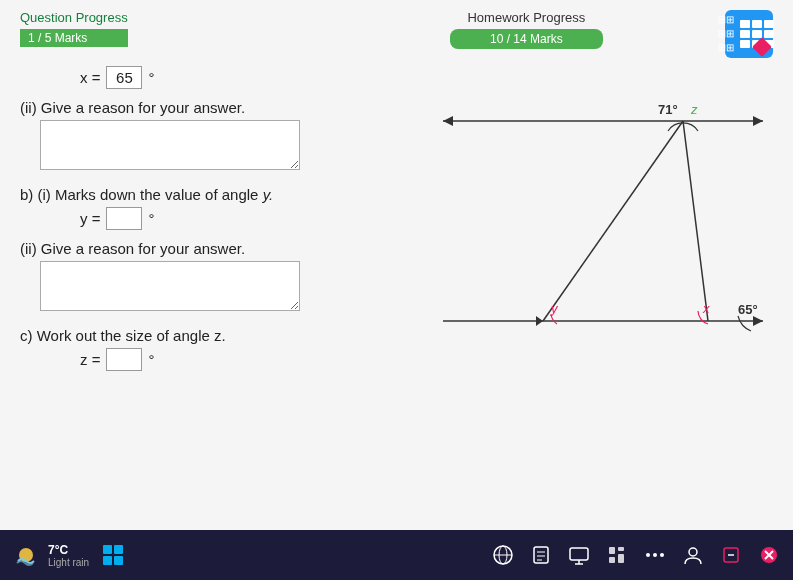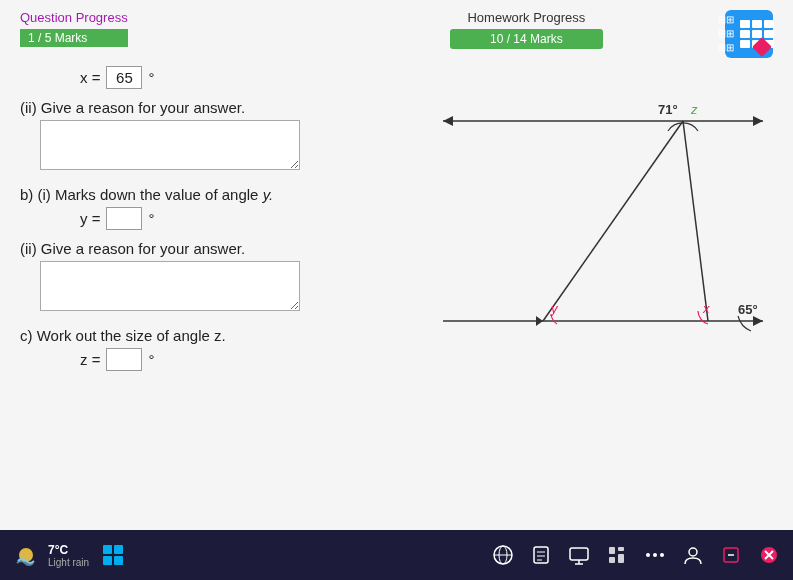--- a/index.html
+++ b/index.html
@@ -27,21 +27,21 @@
     }
 
     .question-progress {
       display: flex;
       flex-direction: column;
       gap: 4px;
     }
 
     .question-progress-label {
       font-size: 13px;
-      color: #a21caf;
+      color: #15803d;
       font-weight: 500;
     }
 
     .marks-badge {
       background: #4CAF50;
       color: white;
       font-size: 12px;
       padding: 2px 8px;
       border-radius: 0;
       display: inline-block;
@@ -59,21 +59,21 @@
       font-size: 13px;
       color: #333;
       font-weight: 400;
     }
 
     .hw-marks-bar {
       background: #4CAF50;
       color: white;
       font-size: 12px;
       padding: 3px 40px;
-      border-radius: 3px;
+      border-radius: 8px;
       text-align: center;
     }
 
     .calculator-icon {
       width: 48px;
       height: 48px;
       background: #2196F3;
       border-radius: 6px;
       display: flex;
       align-items: center;

